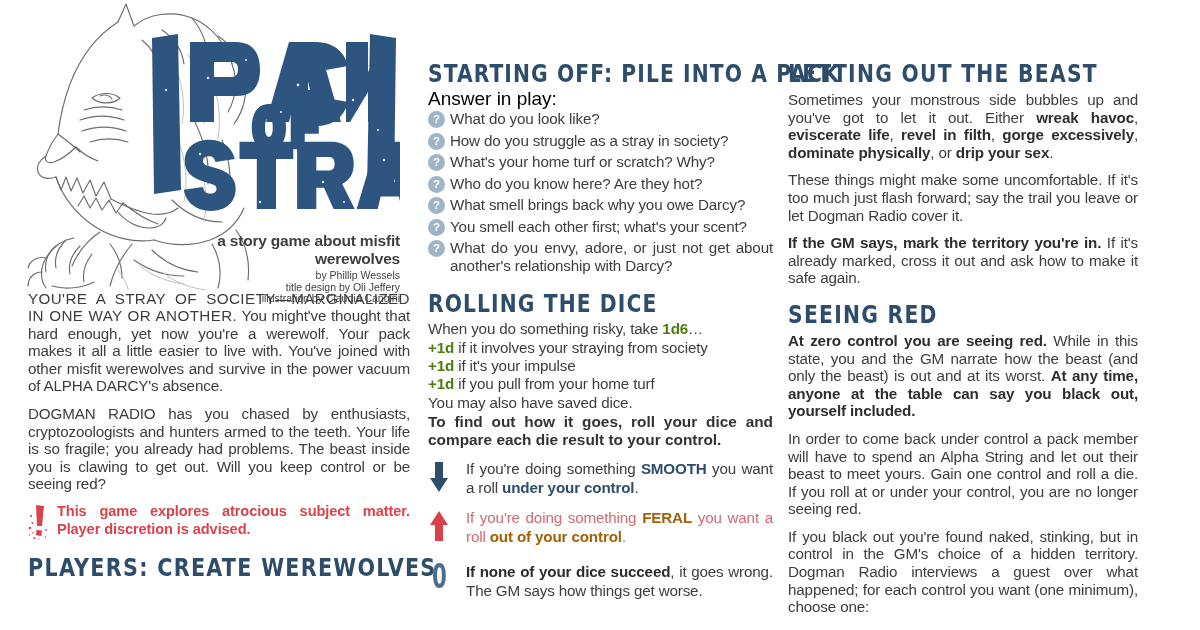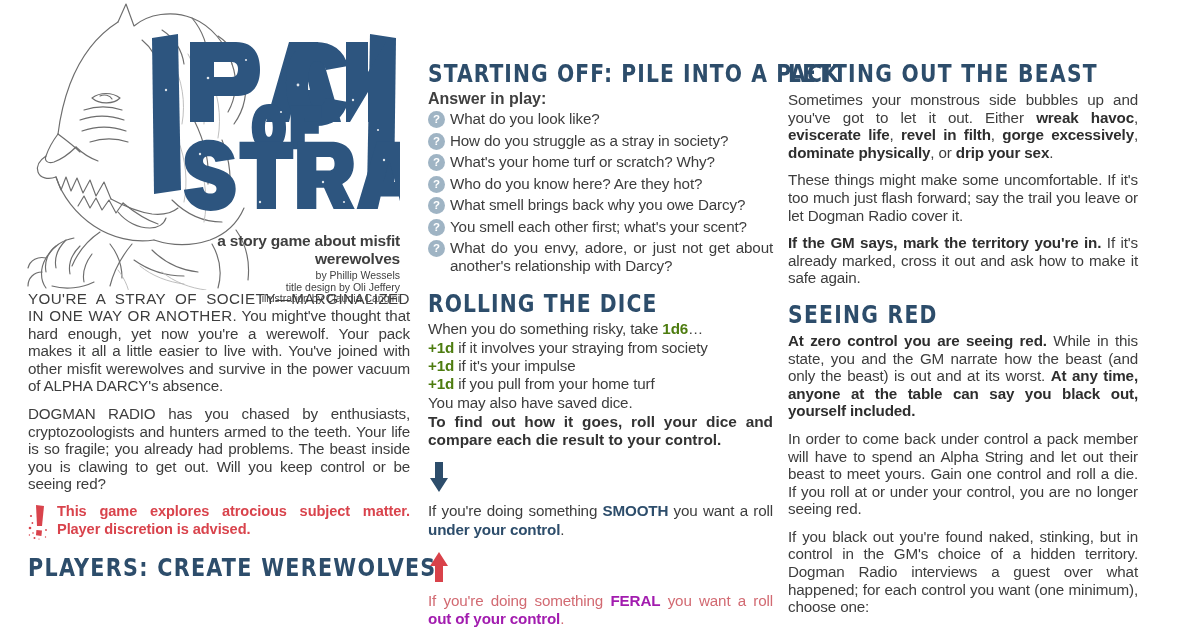--- a/index.html
+++ b/index.html
@@ -120,24 +120,24 @@
     color: #2d4d6b;
     margin: 0 0 3px 0;
     letter-spacing: 1.4px;
     text-transform: uppercase;
     transform: scaleX(0.92);
     transform-origin: left center;
     white-space: nowrap;
   }
 
   .sub-bold {
-    font-size: 16px;
+    font-size: 19px;
     line-height: 18px;
-    font-weight: bold;
-    color: #404040;
+    font-weight: normal;
+    color: #000000;
     margin: 0 0 2px 0;
   }
 
   
   ul.qlist {
     list-style: none;
     margin: 0;
     padding: 0;
   }
   ul.qlist li {
@@ -180,43 +180,42 @@
     font-weight: bold;
     color: #333;
     text-align: justify;
     margin-top: 1px;
   }
 
   
   .rule {
     display: flex;
     align-items: flex-start;
-    gap: 4px;
+    gap: 16px;
     margin-top: 11px;
-    flex-direction: column;
   }
   .rule .glyph {
     flex: 0 0 auto;
     width: 22px;
     height: 38px;
     display: flex;
     align-items: flex-start;
     justify-content: center;
   }
   .rule .rtext {
     flex: 1;
     font-size: 15.2px;
     line-height: 18.4px;
     text-align: justify;
     letter-spacing: -0.15px;
   }
   .rtext.blue { color: #3d3d3d; }
   .rtext.blue b { color: #2d4d6b; }
   .rtext.red  { color: #d26a72; }
-  .rtext.red b { color: #a21caf; }
+  .rtext.red b { color: #a16207; }
   .rtext.zero { color: #3d3d3d; }
   .rtext.zero b { color: #2c2c2c; }
   .zero-glyph {
     font-family: "DejaVu Sans Condensed", "Liberation Sans Narrow", "Liberation Sans", sans-serif;
     font-size: 33px;
     font-weight: bold;
     color: #4a6e8c;
     line-height: 27px;
     transform: scaleX(0.72);
     transform-origin: center top;

